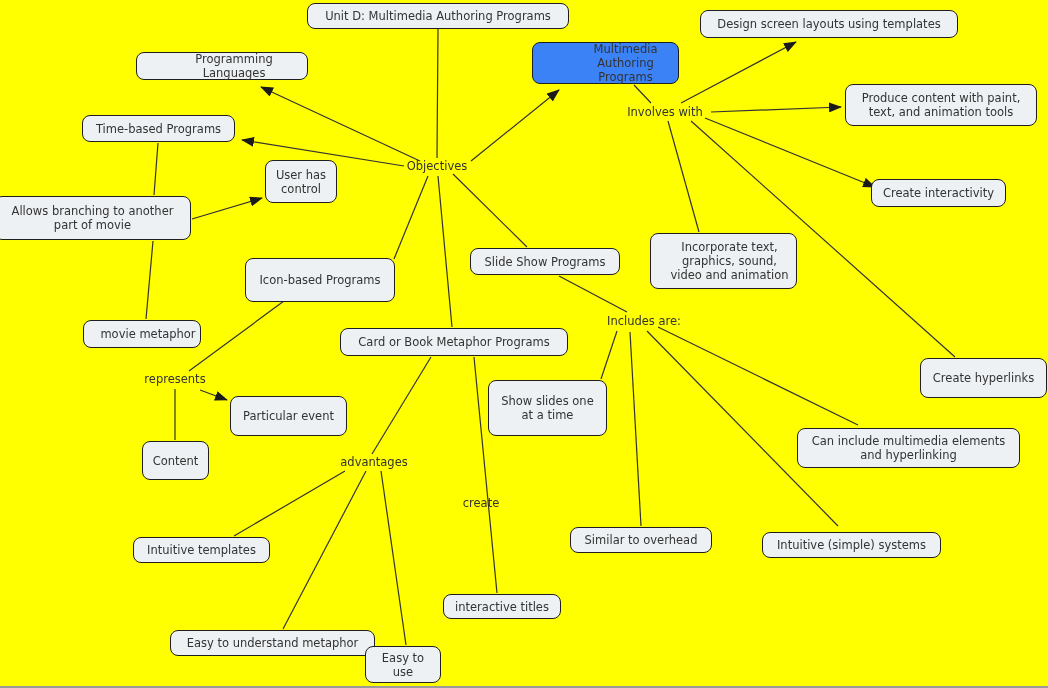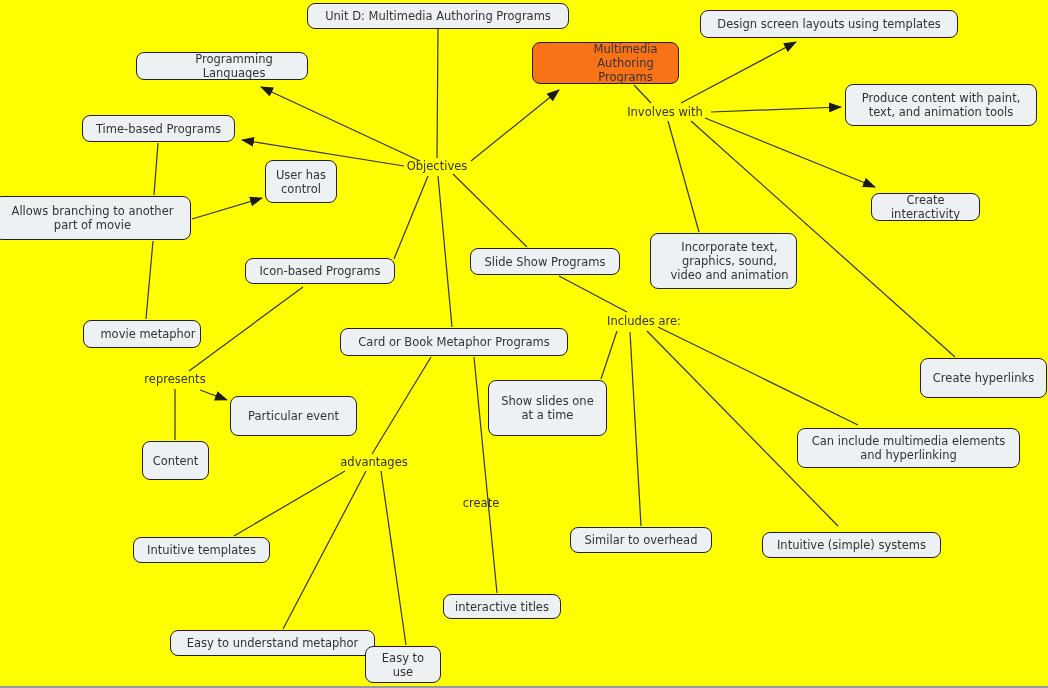--- a/index.html
+++ b/index.html
@@ -86,42 +86,42 @@
     </svg>
   <div id="node-layer">
       <div class="node-box" style="left: 307px; top: 3px; width: 262px; height: 26px; background: rgb(237, 241, 244); border-color: rgb(31, 31, 31); color: rgb(51, 51, 51);">Unit D: Multimedia Authoring Programs</div>
       <div class="node-box" style="left: 136px; top: 52px; width: 172px; height: 28px; background: rgb(237, 241, 244); border-color: rgb(31, 31, 31); color: rgb(51, 51, 51); padding-left: 28px;">Programming Languages</div>
       <div class="node-box" style="left: 82px; top: 115px; width: 153px; height: 27px; background: rgb(237, 241, 244); border-color: rgb(31, 31, 31); color: rgb(51, 51, 51);">Time-based Programs</div>
       <div class="node-box" style="left: 265px; top: 160px; width: 72px; height: 43px; background: rgb(237, 241, 244); border-color: rgb(31, 31, 31); color: rgb(51, 51, 51);">User has
 control</div>
       <div class="node-box" style="left: -6px; top: 196px; width: 197px; height: 44px; background: rgb(237, 241, 244); border-color: rgb(31, 31, 31); color: rgb(51, 51, 51);">Allows branching to another
 part of movie</div>
       <div class="node-box" style="left: 83px; top: 320px; width: 118px; height: 28px; background: rgb(237, 241, 244); border-color: rgb(31, 31, 31); color: rgb(51, 51, 51); padding-left: 16px;">movie metaphor</div>
-      <div class="node-box" style="left: 245px; top: 258px; width: 150px; height: 26px; background: rgb(237, 241, 244); border-color: rgb(31, 31, 31); color: rgb(51, 51, 51);">Icon-based Programs</div>
+      <div class="node-box" style="left: 245px; top: 258px; width: 150px; height: 44px; background: rgb(237, 241, 244); border-color: rgb(31, 31, 31); color: rgb(51, 51, 51);">Icon-based Programs</div>
       <div class="node-box" style="left: 470px; top: 248px; width: 150px; height: 27px; background: rgb(237, 241, 244); border-color: rgb(31, 31, 31); color: rgb(51, 51, 51);">Slide Show Programs</div>
       <div class="node-box" style="left: 340px; top: 328px; width: 228px; height: 28px; background: rgb(237, 241, 244); border-color: rgb(31, 31, 31); color: rgb(51, 51, 51);">Card or Book Metaphor Programs</div>
-      <div class="node-box" style="left: 532px; top: 42px; width: 147px; height: 42px; background: #f97316; border-color: rgb(31, 31, 31); color: rgb(51, 51, 51); padding-left: 44px;">Multimedia Authoring
+      <div class="node-box" style="left: 532px; top: 42px; width: 147px; height: 42px; background: #3b82f6; border-color: rgb(31, 31, 31); color: rgb(51, 51, 51); padding-left: 44px;">Multimedia Authoring
 Programs</div>
       <div class="node-box" style="left: 700px; top: 10px; width: 258px; height: 28px; background: rgb(237, 241, 244); border-color: rgb(31, 31, 31); color: rgb(51, 51, 51);">Design screen layouts using templates</div>
       <div class="node-box" style="left: 845px; top: 84px; width: 192px; height: 42px; background: rgb(237, 241, 244); border-color: rgb(31, 31, 31); color: rgb(51, 51, 51);">Produce content with paint,
 text, and animation tools</div>
-      <div class="node-box" style="left: 871px; top: 193px; width: 109px; height: 28px; background: rgb(237, 241, 244); border-color: rgb(31, 31, 31); color: rgb(51, 51, 51);">Create interactivity</div>
+      <div class="node-box" style="left: 871px; top: 179px; width: 135px; height: 28px; background: rgb(237, 241, 244); border-color: rgb(31, 31, 31); color: rgb(51, 51, 51);">Create interactivity</div>
       <div class="node-box" style="left: 650px; top: 233px; width: 147px; height: 56px; background: rgb(237, 241, 244); border-color: rgb(31, 31, 31); color: rgb(51, 51, 51); padding-left: 16px;">Incorporate text,
 graphics, sound,
 video and animation</div>
       <div class="node-box" style="left: 920px; top: 358px; width: 127px; height: 40px; background: rgb(237, 241, 244); border-color: rgb(31, 31, 31); color: rgb(51, 51, 51);">Create hyperlinks</div>
       <div class="node-box" style="left: 488px; top: 380px; width: 119px; height: 56px; background: rgb(237, 241, 244); border-color: rgb(31, 31, 31); color: rgb(51, 51, 51);">Show slides one
 at a time</div>
       <div class="node-box" style="left: 797px; top: 428px; width: 223px; height: 40px; background: rgb(237, 241, 244); border-color: rgb(31, 31, 31); color: rgb(51, 51, 51);">Can include multimedia elements
 and hyperlinking</div>
       <div class="node-box" style="left: 570px; top: 527px; width: 142px; height: 26px; background: rgb(237, 241, 244); border-color: rgb(31, 31, 31); color: rgb(51, 51, 51);">Similar to overhead</div>
       <div class="node-box" style="left: 762px; top: 532px; width: 179px; height: 26px; background: rgb(237, 241, 244); border-color: rgb(31, 31, 31); color: rgb(51, 51, 51);">Intuitive (simple) systems</div>
       <div class="node-box" style="left: 133px; top: 537px; width: 137px; height: 26px; background: rgb(237, 241, 244); border-color: rgb(31, 31, 31); color: rgb(51, 51, 51);">Intuitive templates</div>
       <div class="node-box" style="left: 142px; top: 441px; width: 67px; height: 39px; background: rgb(237, 241, 244); border-color: rgb(31, 31, 31); color: rgb(51, 51, 51);">Content</div>
-      <div class="node-box" style="left: 230px; top: 396px; width: 127px; height: 40px; background: rgb(237, 241, 244); border-color: rgb(31, 31, 31); color: rgb(51, 51, 51);">Particular event</div>
+      <div class="node-box" style="left: 230px; top: 396px; width: 117px; height: 40px; background: rgb(237, 241, 244); border-color: rgb(31, 31, 31); color: rgb(51, 51, 51);">Particular event</div>
       <div class="node-box" style="left: 170px; top: 630px; width: 205px; height: 26px; background: rgb(237, 241, 244); border-color: rgb(31, 31, 31); color: rgb(51, 51, 51);">Easy to understand metaphor</div>
       <div class="node-box" style="left: 365px; top: 646px; width: 76px; height: 37px; background: rgb(237, 241, 244); border-color: rgb(31, 31, 31); color: rgb(51, 51, 51);">Easy to use</div>
       <div class="node-box" style="left: 443px; top: 594px; width: 118px; height: 25px; background: rgb(237, 241, 244); border-color: rgb(31, 31, 31); color: rgb(51, 51, 51);">interactive titles</div>
       <div class="phrase" style="left: 437px; top: 159px; color: rgb(51, 51, 51);">Objectives</div>
       <div class="phrase" style="left: 665px; top: 105px; color: rgb(51, 51, 51);">Involves with</div>
       <div class="phrase" style="left: 644px; top: 314px; color: rgb(51, 51, 51);">Includes are:</div>
       <div class="phrase" style="left: 175px; top: 372px; color: rgb(51, 51, 51);">represents</div>
       <div class="phrase" style="left: 374px; top: 455px; color: rgb(51, 51, 51);">advantages</div>
       <div class="phrase" style="left: 481px; top: 496px; color: rgb(51, 51, 51);">create</div>
     </div>

